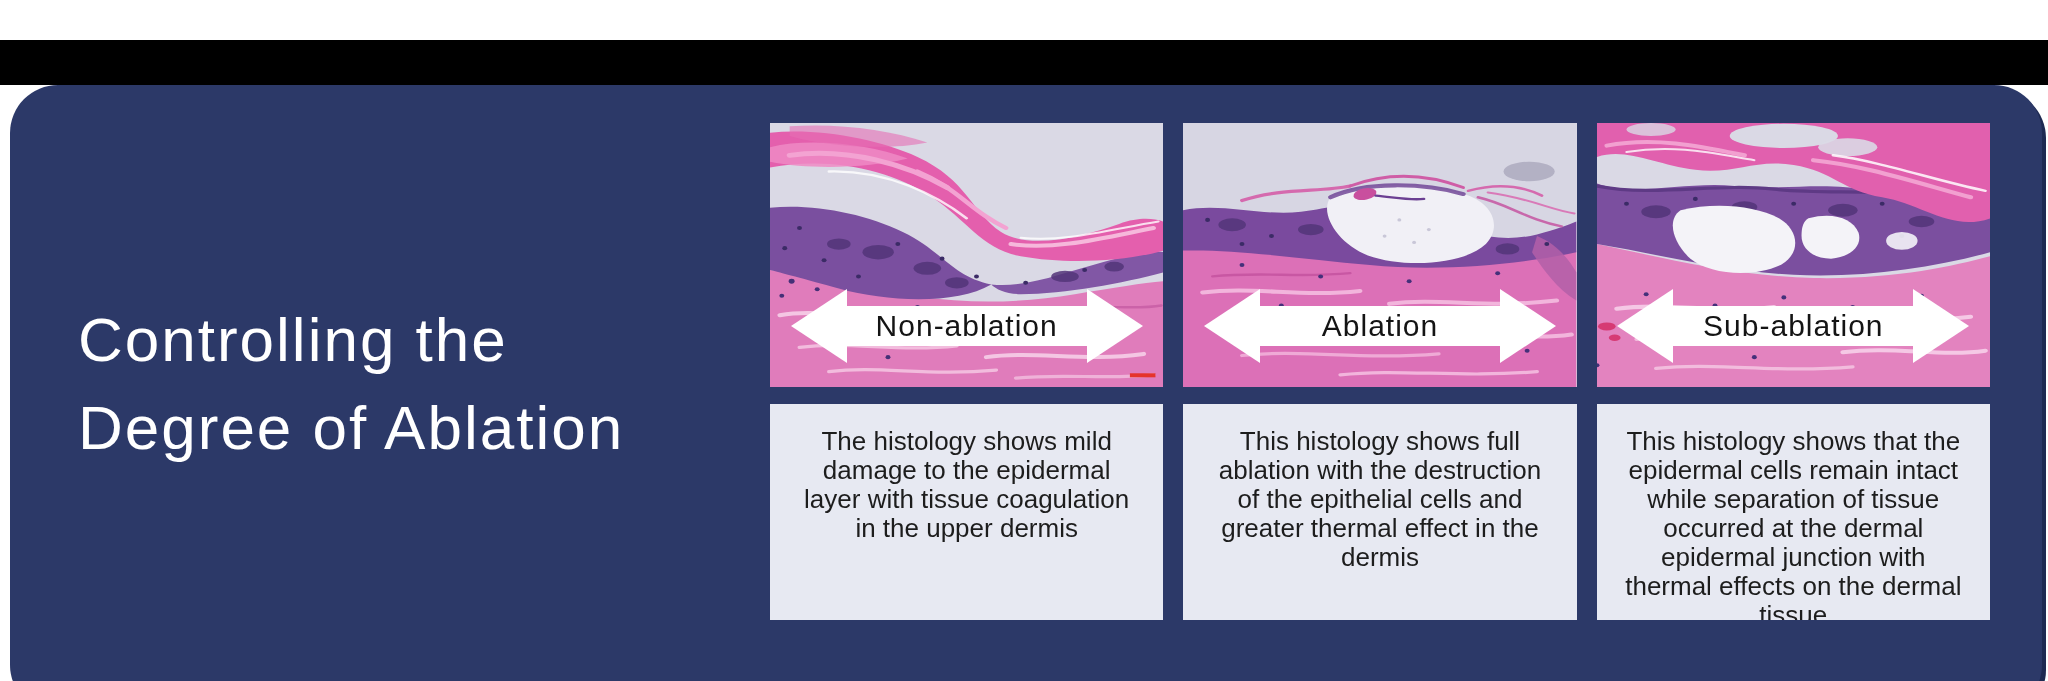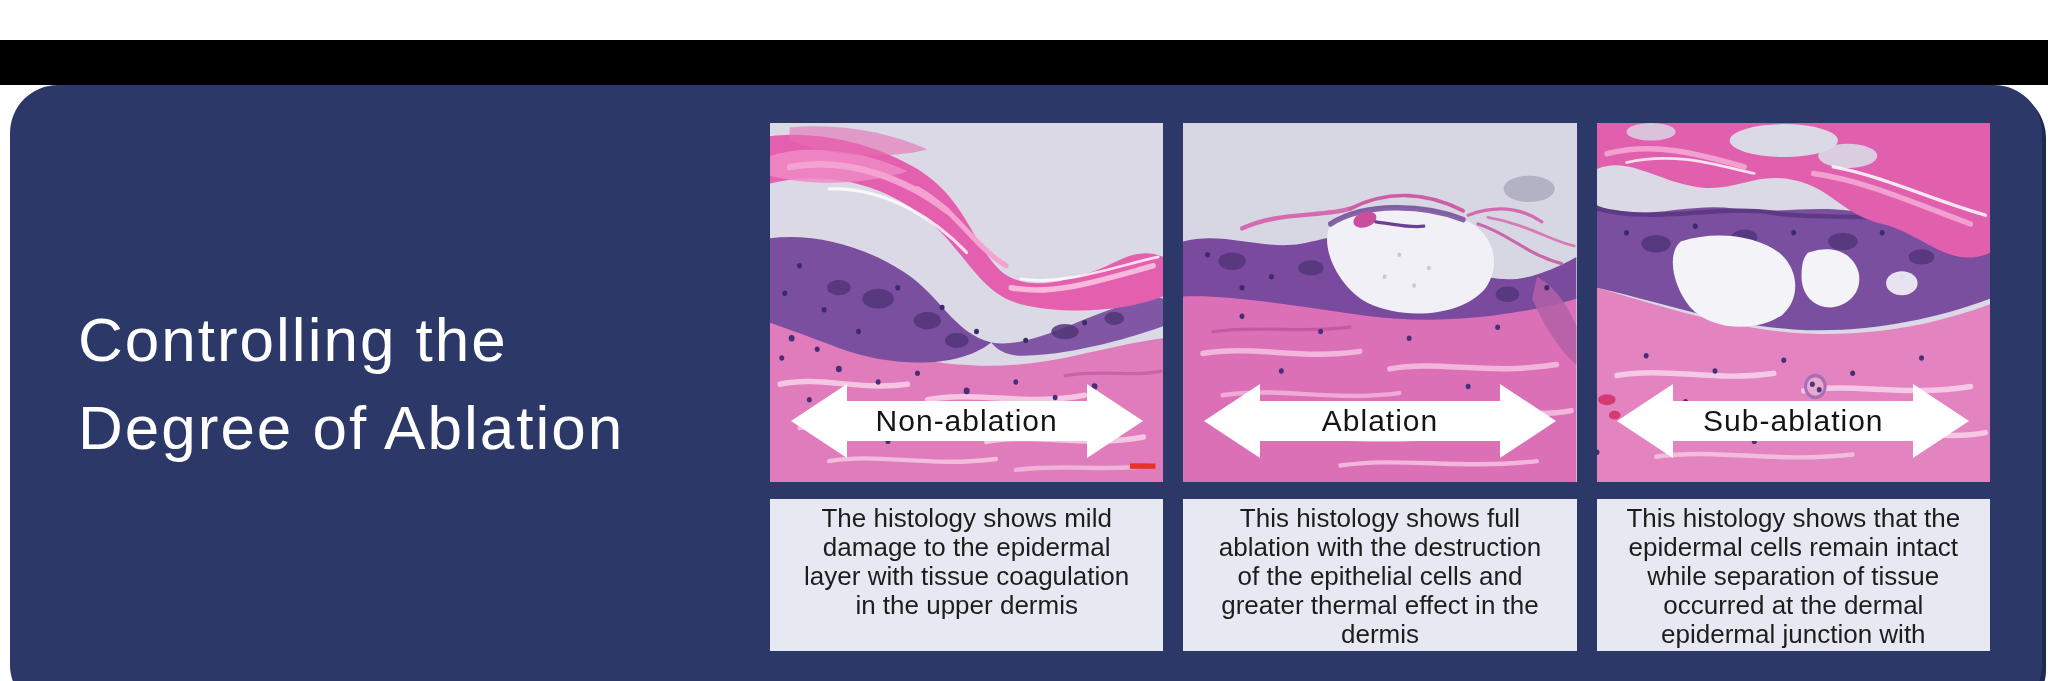--- a/index.html
+++ b/index.html
@@ -18,36 +18,36 @@
   .slide-title{
     position:absolute;left:78px;top:256px;width:680px;
     color:#ffffff;font-size:62px;line-height:88px;font-weight:400;
     letter-spacing:2px;white-space:pre-line;
   }
   .panels{
     position:absolute;left:770px;top:83px;width:1220px;
     display:grid;grid-template-columns:repeat(3,1fr);column-gap:20px;
   }
   .panel{display:flex;flex-direction:column;}
-  .img-wrap{position:relative;height:359px;background:#dad9e5;overflow:hidden;}
+  .img-wrap{position:relative;height:264px;background:#dad9e5;overflow:hidden;}
   .img-wrap svg{position:absolute;inset:0;width:100%;height:100%;}
   .range-arrow{
     position:absolute;left:50%;transform:translateX(-50%);bottom:24px;
     display:flex;align-items:center;width:352px;
   }
   .tri{width:0;height:0;border-top:37px solid transparent;border-bottom:37px solid transparent;flex:0 0 auto;}
   .tri-left{border-right:56px solid #ffffff;}
   .tri-right{border-left:56px solid #ffffff;}
   .band{
     flex:1;height:40px;background:#ffffff;display:flex;align-items:center;justify-content:center;
     font-size:30px;font-weight:500;color:#141414;letter-spacing:1px;white-space:nowrap;
   }
   .caption{
-    margin-top:17px;height:152px;background:#e7e9f2;box-sizing:border-box;
-    padding:5px 8px 0;text-align:center;color:#1d1d1d;
+    margin-top:17px;height:216px;background:#e7e9f2;box-sizing:border-box;
+    padding:23px 8px 0;text-align:center;color:#1d1d1d;
     font-size:26px;line-height:29px;white-space:pre-line;overflow:hidden;
   }
   .squig{fill:none;stroke-linecap:round;}
 </style>
 </head>
 <body>
 
 <div class="canvas">
 
   <div class="letterbox top"></div>

